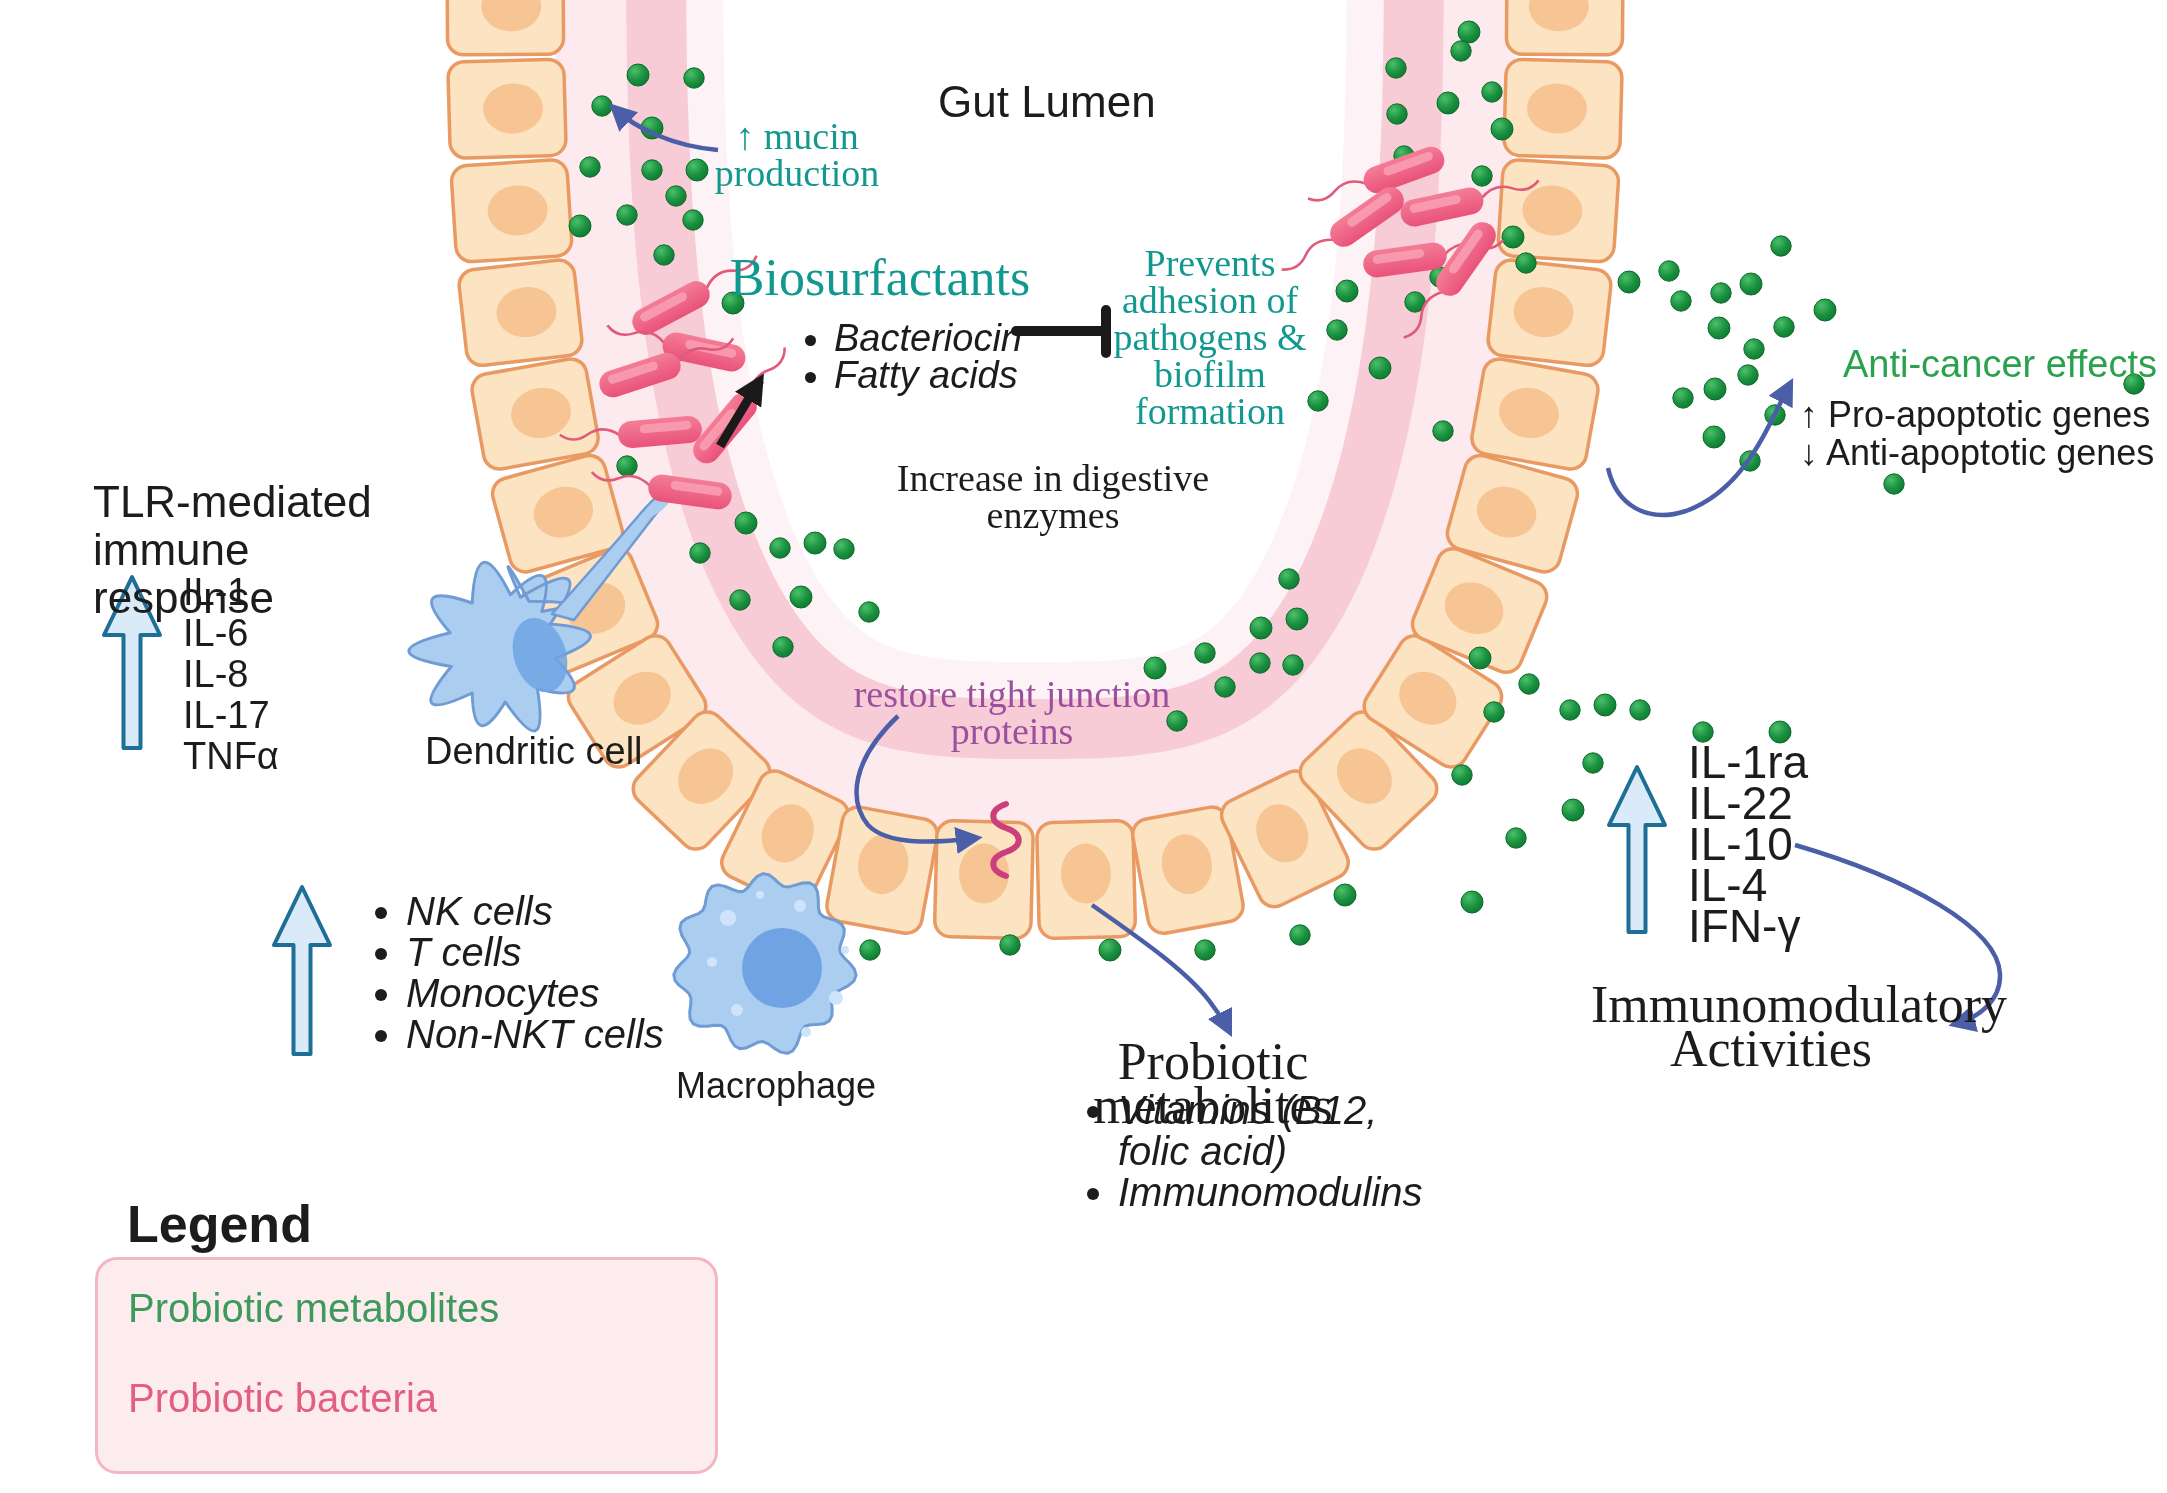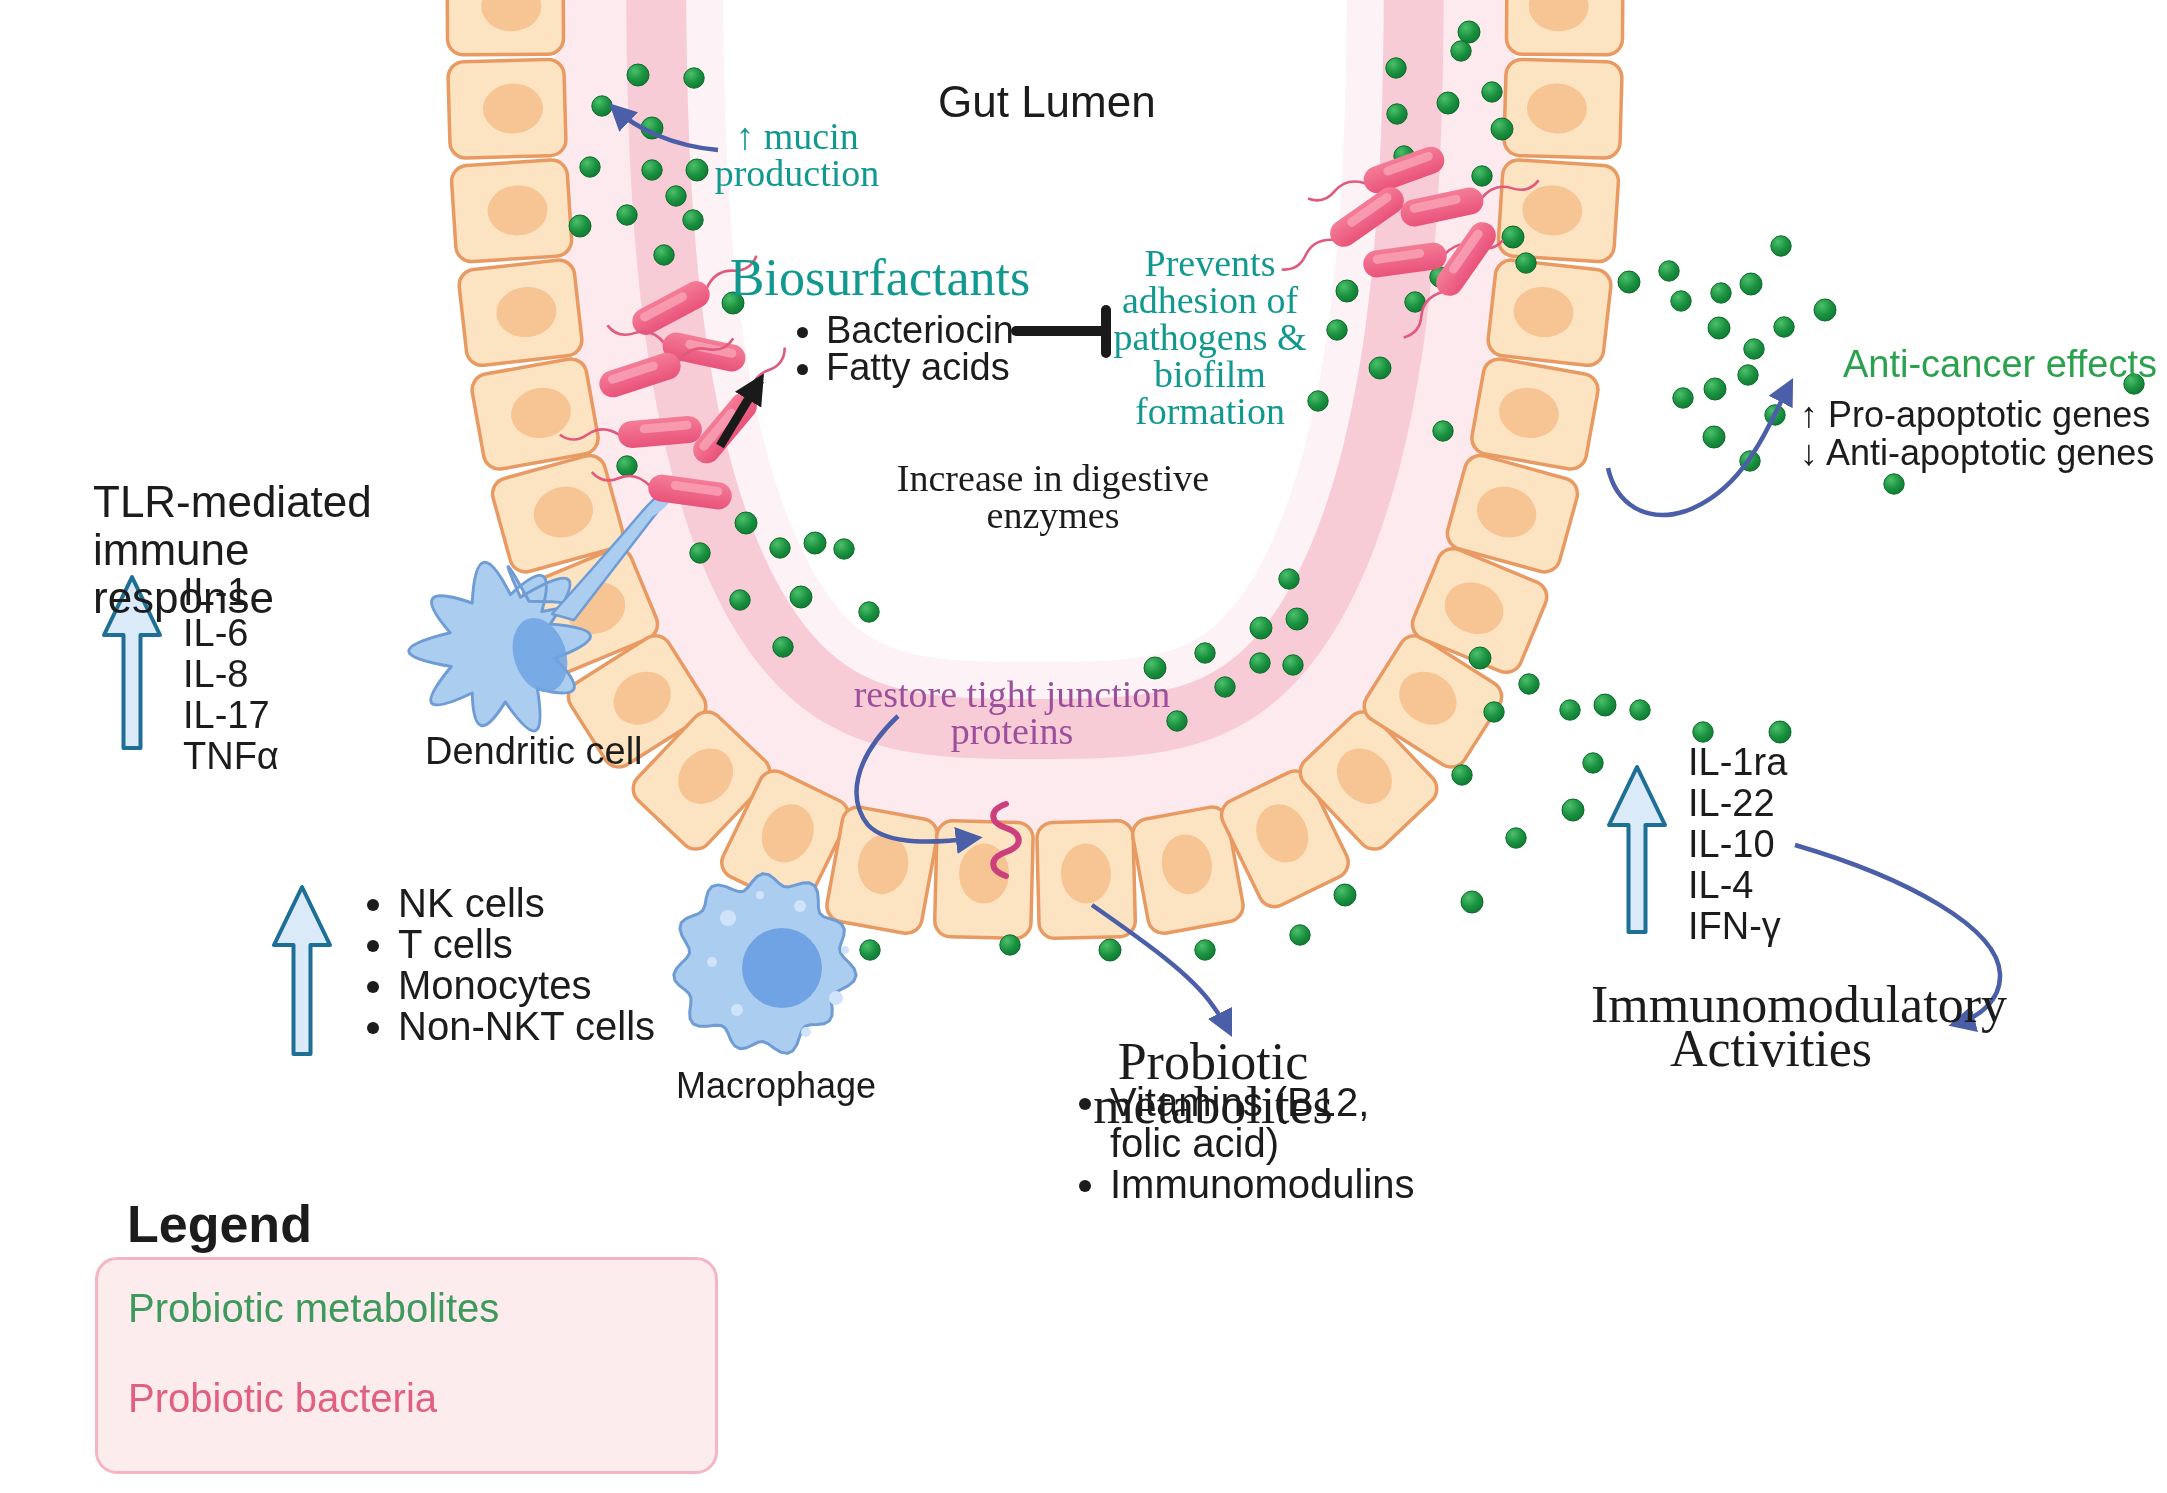--- a/index.html
+++ b/index.html
@@ -13,21 +13,21 @@
   .greentxt{color:var(--green_text);}
   .legend-green{color:var(--legend_green);}
   .legend-pink{color:var(--pink_text);}
   .center{text-align:center;font-family:Liberation Serif, serif;}
   .t54{font-size:54px;line-height:61px;}
   .t44{font-size:44px;line-height:48px;}
   .t42{font-size:52px;line-height:44px;}
   .t40{font-size:40px;line-height:41px;}
   .t38{font-size:38px;line-height:37px;}
   .t36{font-size:36px;line-height:38px;}
-  ul.blist{margin:0;padding:0 0 0 48px;list-style:disc;}
+  ul.blist{margin:8px;padding:0 0 0 48px;list-style:disc;font-style:italic;}
   ul.blist li{margin:0;padding:0;}
   #legend-box{position:absolute;left:95px;top:1257px;width:617px;height:211px;
     background:#fdecee;border:3px solid #f3b6c2;border-radius:22px;}
 </style>
 </head>
 <body>
 
 <div id="canvas">
 
   <svg id="scene" width="2167" height="1493" viewBox="0 0 2167 1493">
@@ -399,21 +399,21 @@
 
   <div class="lbl t36" style="left:676px;top:1033px;margin-top:34px;">Macrophage</div>
 
   <div class="lbl t42 center" style="left:1003px;top:1040px;width:420px;">Probiotic metabolites</div>
 
   <ul class="blist lbl" style="left:1058px;top:1082px;font-size:40px;line-height:41px;width:300px;padding-left:52px;">
     <li style="width:285px;">Vitamins (B12, folic acid)</li>
     <li>Immunomodulins</li>
   </ul>
 
-  <div class="lbl" style="left:1688px;top:742px;font-size:38px;line-height:41px;">
+  <div class="lbl" style="left:1688px;top:742px;font-size:46px;line-height:41px;">
     <div>IL-1ra</div>
     <div>IL-22</div>
     <div>IL-10</div>
     <div>IL-4</div>
     <div>IFN-γ</div>
   </div>
 
   <div class="lbl t42 center" style="left:1591px;top:983px;width:360px;">Immunomodulatory Activities</div>
 
   <div class="lbl t38 w500 greentxt" style="left:1817px;top:346px;width:340px;text-align:right;">Anti-cancer effects</div>

